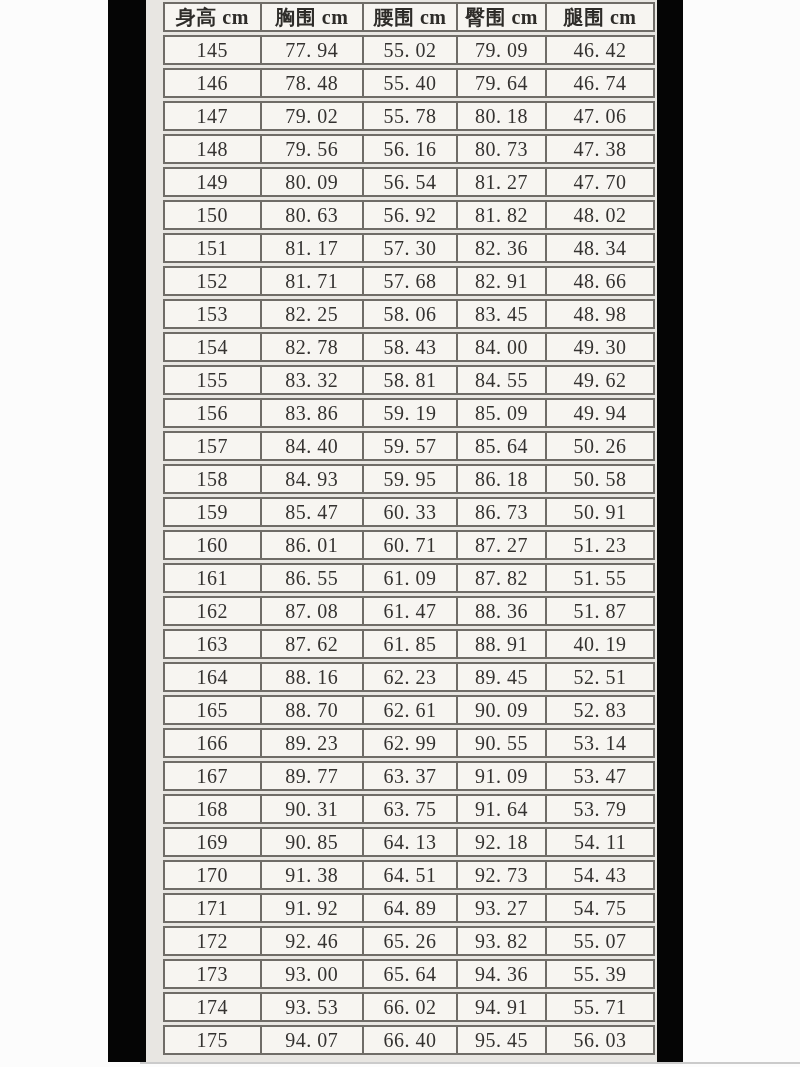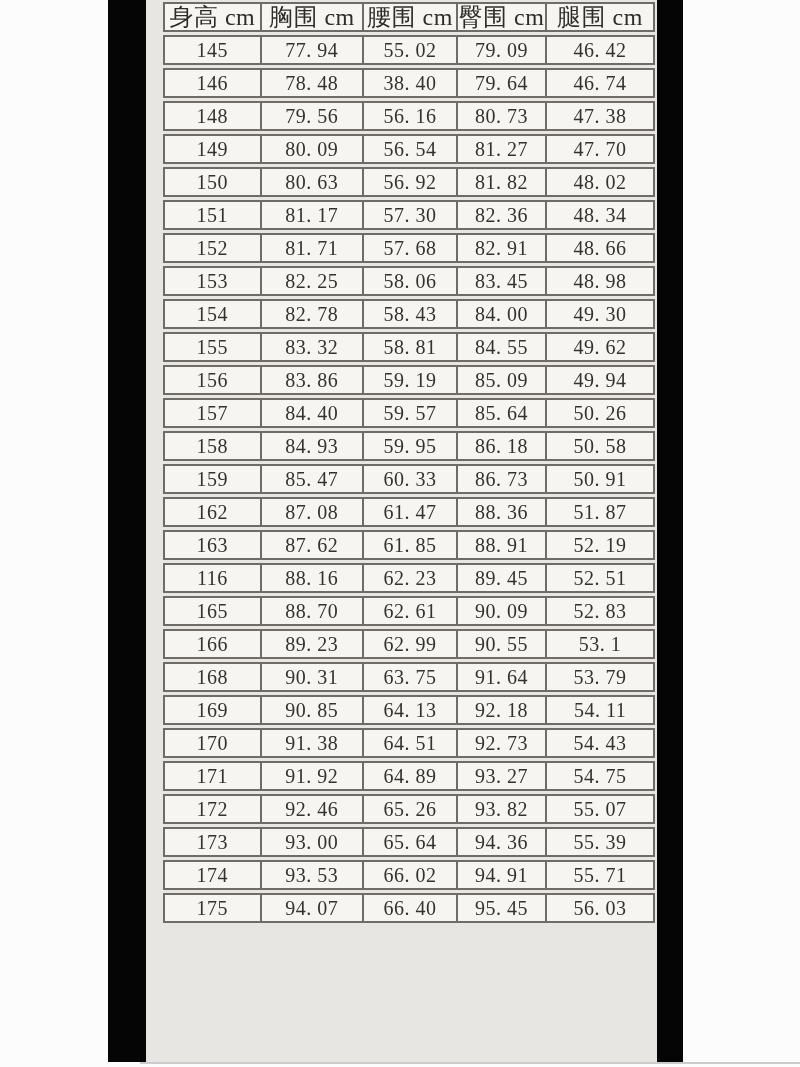--- a/index.html
+++ b/index.html
@@ -57,22 +57,23 @@
     white-space: pre;
     overflow: hidden;
   }
   .cell:last-child { border-right: none; }
   .c0 { width: 19.8%; }
   .c1 { width: 21.0%; }
   .c2 { width: 19.2%; }
   .c3 { width: 18.3%; text-align: right; }
   .c4 { width: 21.7%; }
   .header .cell {
-    font-size: 24px;
+    font-size: 20px;
     color: #2e2c29;
+    font-weight: bold;
   }
   .bottom-line {
     position: absolute;
     left: 140px;
     right: 0;
     top: 1062px;
     height: 2px;
     background: #cbcbcb;
   }
 </style>
@@ -95,23 +96,30 @@
           <div class="row">
             <div class="cell c0">145</div>
             <div class="cell c1">77. 94</div>
             <div class="cell c2">55. 02</div>
             <div class="cell c3">79. 09</div>
             <div class="cell c4">46. 42</div>
           </div>
           <div class="row">
             <div class="cell c0">146</div>
             <div class="cell c1">78. 48</div>
-            <div class="cell c2">38. 40</div>
+            <div class="cell c2">55. 40</div>
             <div class="cell c3">79. 64</div>
             <div class="cell c4">46. 74</div>
+          </div>
+          <div class="row">
+            <div class="cell c0">147</div>
+            <div class="cell c1">79. 02</div>
+            <div class="cell c2">55. 78</div>
+            <div class="cell c3">80. 18</div>
+            <div class="cell c4">47. 06</div>
           </div>
           <div class="row">
             <div class="cell c0">148</div>
             <div class="cell c1">79. 56</div>
             <div class="cell c2">56. 16</div>
             <div class="cell c3">80. 73</div>
             <div class="cell c4">47. 38</div>
           </div>
           <div class="row">
             <div class="cell c0">149</div>
@@ -184,53 +192,74 @@
             <div class="cell c4">50. 58</div>
           </div>
           <div class="row">
             <div class="cell c0">159</div>
             <div class="cell c1">85. 47</div>
             <div class="cell c2">60. 33</div>
             <div class="cell c3">86. 73</div>
             <div class="cell c4">50. 91</div>
           </div>
           <div class="row">
+            <div class="cell c0">160</div>
+            <div class="cell c1">86. 01</div>
+            <div class="cell c2">60. 71</div>
+            <div class="cell c3">87. 27</div>
+            <div class="cell c4">51. 23</div>
+          </div>
+          <div class="row">
+            <div class="cell c0">161</div>
+            <div class="cell c1">86. 55</div>
+            <div class="cell c2">61. 09</div>
+            <div class="cell c3">87. 82</div>
+            <div class="cell c4">51. 55</div>
+          </div>
+          <div class="row">
             <div class="cell c0">162</div>
             <div class="cell c1">87. 08</div>
             <div class="cell c2">61. 47</div>
             <div class="cell c3">88. 36</div>
             <div class="cell c4">51. 87</div>
           </div>
           <div class="row">
             <div class="cell c0">163</div>
             <div class="cell c1">87. 62</div>
             <div class="cell c2">61. 85</div>
             <div class="cell c3">88. 91</div>
-            <div class="cell c4">52. 19</div>
-          </div>
-          <div class="row">
-            <div class="cell c0">116</div>
+            <div class="cell c4">40. 19</div>
+          </div>
+          <div class="row">
+            <div class="cell c0">164</div>
             <div class="cell c1">88. 16</div>
             <div class="cell c2">62. 23</div>
             <div class="cell c3">89. 45</div>
             <div class="cell c4">52. 51</div>
           </div>
           <div class="row">
             <div class="cell c0">165</div>
             <div class="cell c1">88. 70</div>
             <div class="cell c2">62. 61</div>
             <div class="cell c3">90. 09</div>
             <div class="cell c4">52. 83</div>
           </div>
           <div class="row">
             <div class="cell c0">166</div>
             <div class="cell c1">89. 23</div>
             <div class="cell c2">62. 99</div>
             <div class="cell c3">90. 55</div>
-            <div class="cell c4">53. 1</div>
+            <div class="cell c4">53. 14</div>
+          </div>
+          <div class="row">
+            <div class="cell c0">167</div>
+            <div class="cell c1">89. 77</div>
+            <div class="cell c2">63. 37</div>
+            <div class="cell c3">91. 09</div>
+            <div class="cell c4">53. 47</div>
           </div>
           <div class="row">
             <div class="cell c0">168</div>
             <div class="cell c1">90. 31</div>
             <div class="cell c2">63. 75</div>
             <div class="cell c3">91. 64</div>
             <div class="cell c4">53. 79</div>
           </div>
           <div class="row">
             <div class="cell c0">169</div>

